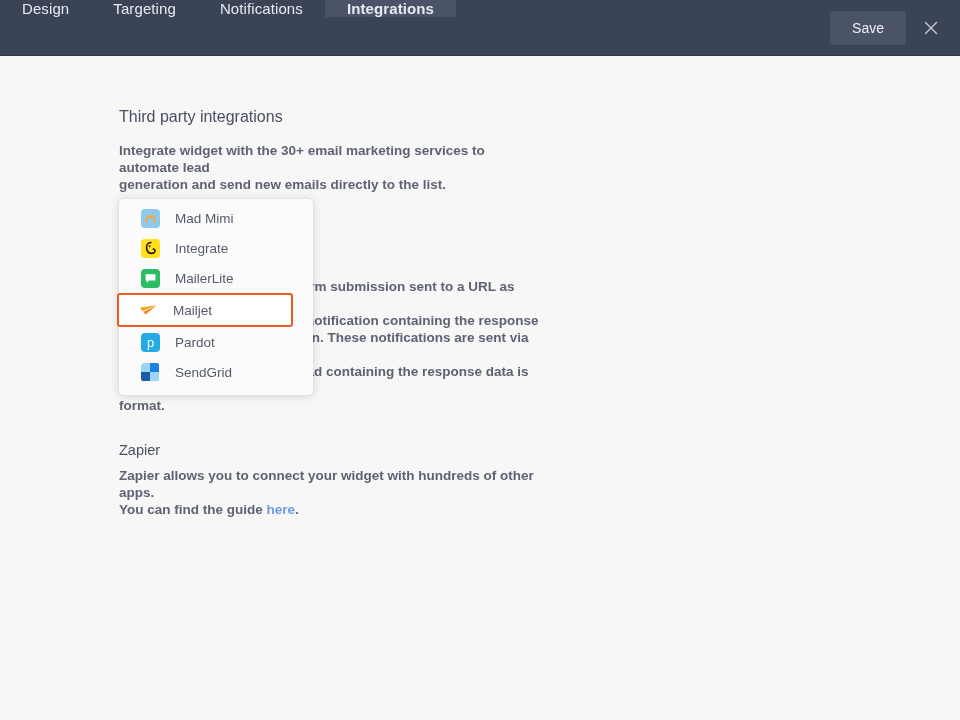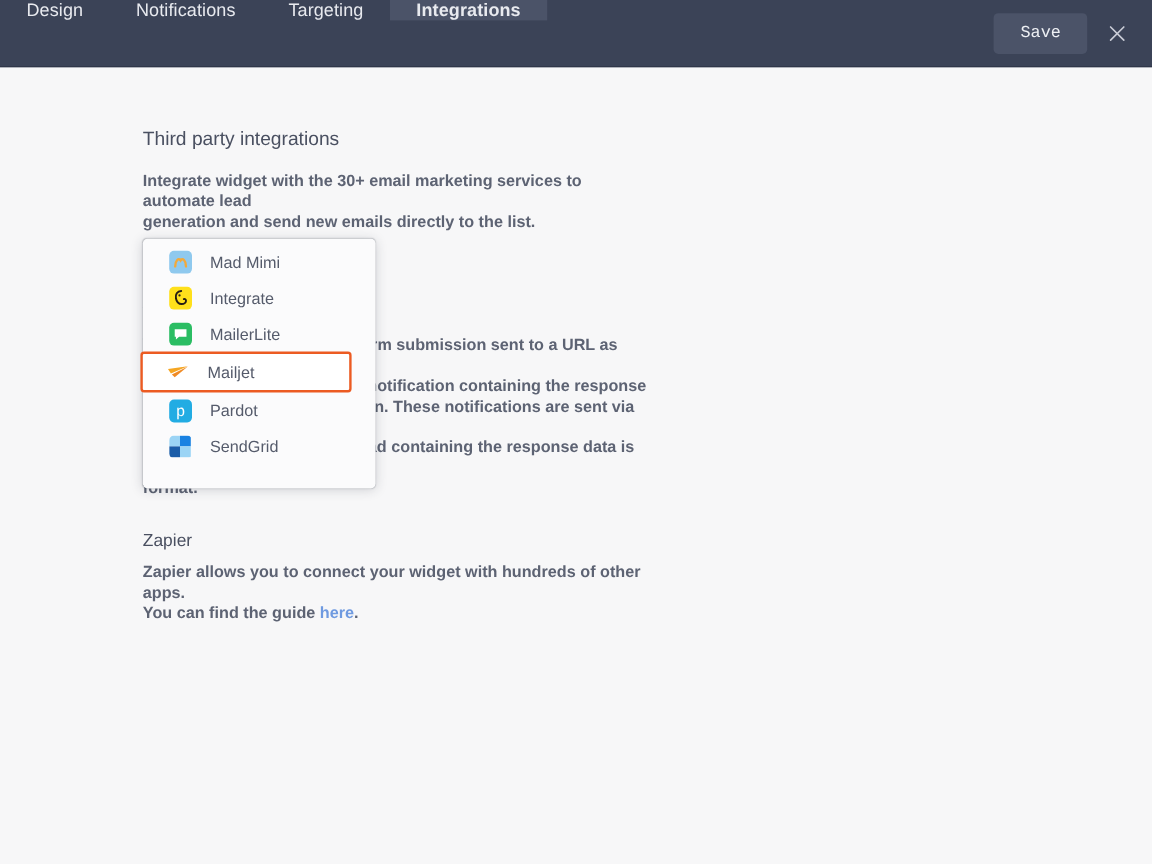--- a/index.html
+++ b/index.html
@@ -30,21 +30,21 @@
   }
   .tab.active { background: #4b5368; font-weight: bold; }
   #topbar-spacer { flex: 1 1 auto; }
   #save-button {
     align-self: center;
     margin-right: 14px;
     background: #4b5368;
     color: #eef0f4;
     border: none;
     border-radius: 4px;
-    font-family: Liberation Mono, monospace;
+    font-family: Liberation Sans, sans-serif;
     font-size: 14px;
     padding: 9px 22px;
     cursor: pointer;
   }
   #close-button {
     align-self: center;
     margin-right: 18px;
     width: 22px; height: 22px;
     display: flex; align-items: center; justify-content: center;
     cursor: pointer;
@@ -94,21 +94,21 @@
   .section-link { color: #6f9ae0; cursor: pointer; }
 
   
   #app-dropdown {
     position: absolute;
     left: 119px; top: 131px;
     width: 194px;
     background: #fbfbfc;
     border-radius: 4px;
     box-shadow: 0 1px 10px rgba(40,46,60,.18), 0 0 1px rgba(40,46,60,.25);
-    padding: 4px 0 20px 0;
+    padding: 4px 0 8px 0;
     z-index: 30;
   }
   .dd-item {
     display: flex; align-items: center;
     height: 30px;
     padding: 0 10px 0 22px;
     cursor: pointer;
     position: relative;
   }
   .dd-item.selected {
@@ -148,24 +148,24 @@
   .sg-sq { position: absolute; width: 9px; height: 9px; }
 </style>
 </head>
 <body>
 
 <div id="topbar">
   <div class="tab">
     <span>Design</span>
   </div>
   <div class="tab">
+    <span>Targeting</span>
+  </div>
+  <div class="tab">
     <span>Notifications</span>
-  </div>
-  <div class="tab">
-    <span>Targeting</span>
   </div>
   <div class="tab active">
     <span>Integrations</span>
   </div>
 
   <div id="topbar-spacer"></div>
 
   <button id="save-button">Save</button>
 
   <div id="close-button">

